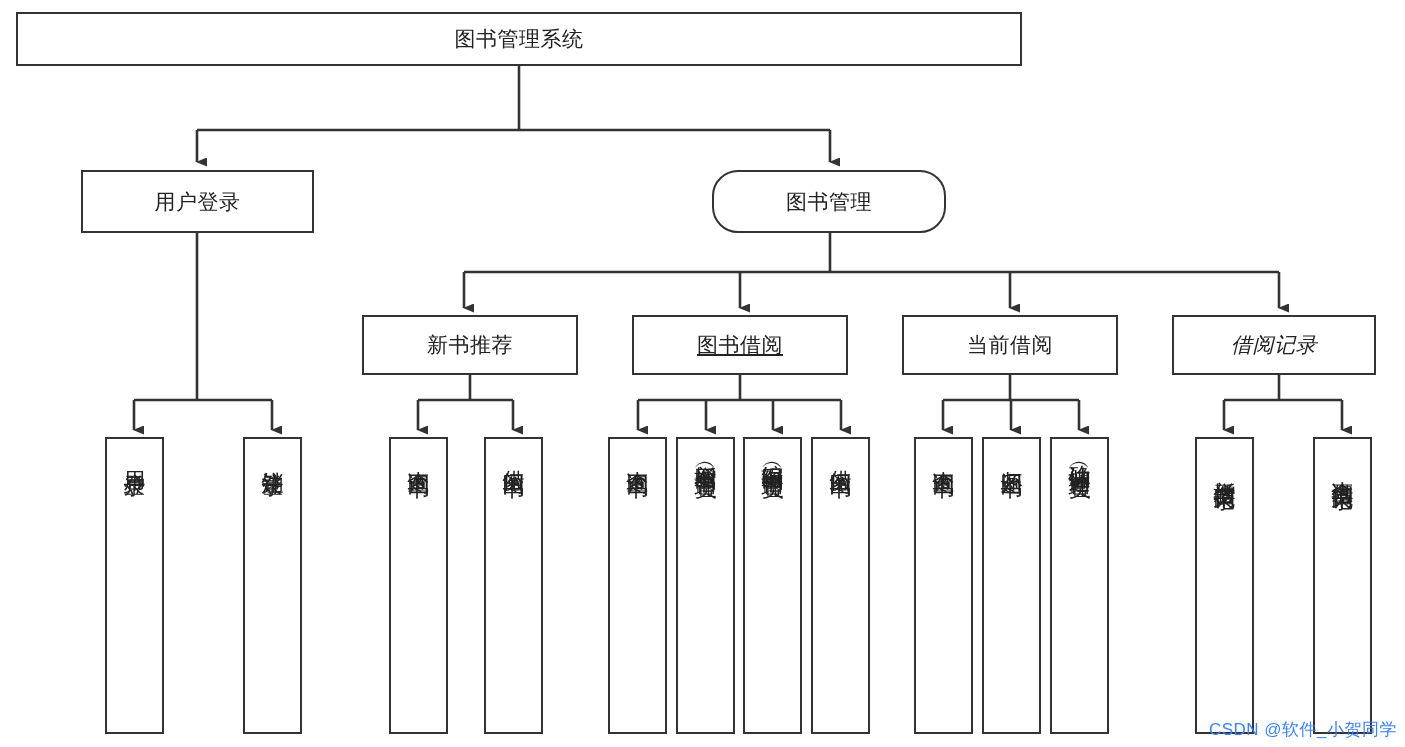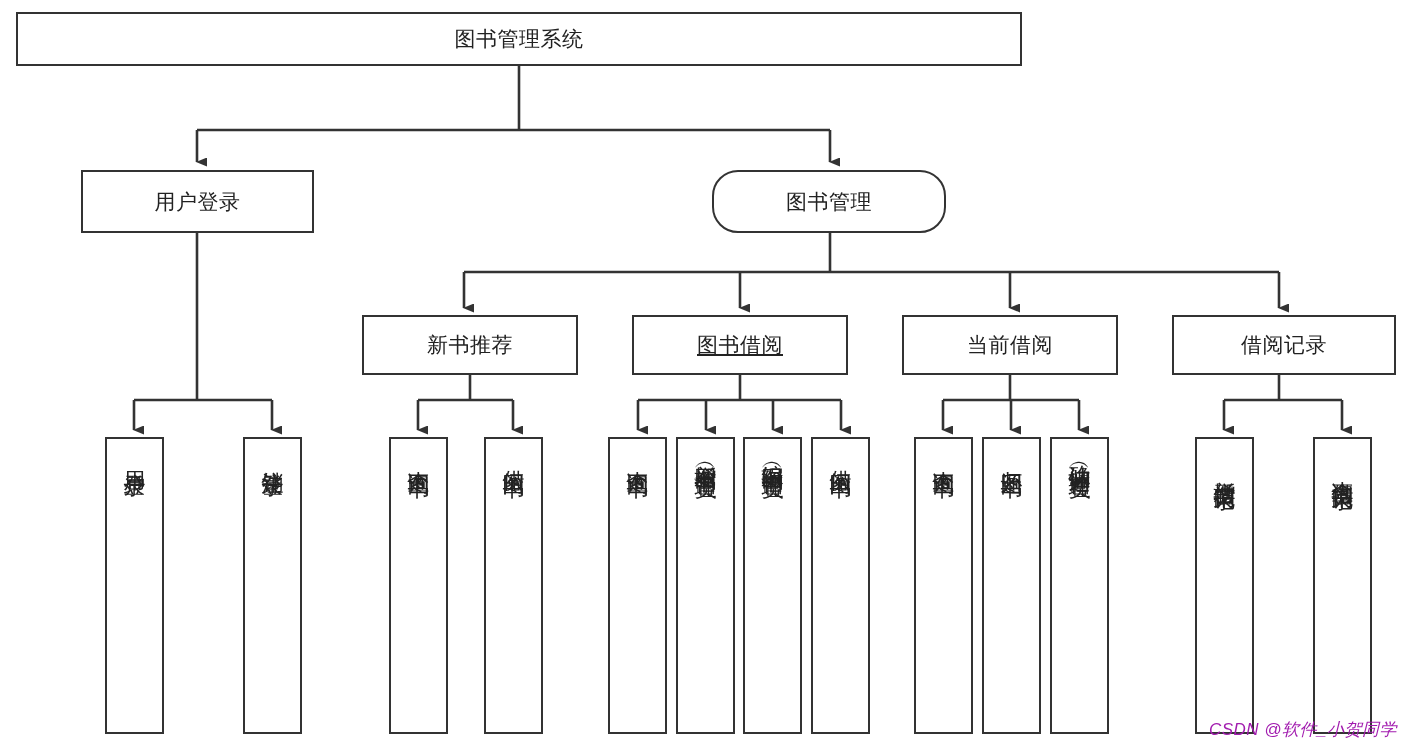--- a/index.html
+++ b/index.html
@@ -57,25 +57,24 @@
     text-orientation: upright;
     font-size: 22px;
     letter-spacing: 2px;
     line-height: 1;
   }
   .watermark {
     position: absolute;
     right: 8px;
     bottom: 6px;
     font-size: 17px;
-    color: #a21caf;
+    color: #3b82f6;
     letter-spacing: 0.5px;
     white-space: nowrap;
     user-select: none;
-    font-style: italic;
   }
 </style>
 </head>
 <body>
 
 <div id="diagram-root">
 
   <svg class="connectors" viewBox="0 0 1405 747">
     <defs>
       <marker id="arrowhead" markerWidth="9" markerHeight="11" refX="4.5" refY="10" orient="auto" markerUnits="userSpaceOnUse">
@@ -139,21 +138,21 @@
 
   <div class="node horizontal" style="left:362px; top:315px; width:216px; height:60px;">
     <span class="node-label">新书推荐</span>
   </div>
   <div class="node horizontal" style="left:632px; top:315px; width:216px; height:60px;text-decoration:underline;">
     <span class="node-label">图书借阅</span>
   </div>
   <div class="node horizontal" style="left:902px; top:315px; width:216px; height:60px;">
     <span class="node-label">当前借阅</span>
   </div>
-  <div class="node horizontal" style="left:1172px; top:315px; width:224px; height:60px;">
+  <div class="node horizontal" style="left:1172px; top:315px; width:204px; height:60px;font-style:italic;">
     <span class="node-label">借阅记录</span>
   </div>
 
   <div class="node vertical" style="left:105px; top:437px; width:59px; height:297px;">
     <span class="node-label">用户登录</span>
   </div>
   <div class="node vertical" style="left:243px; top:437px; width:59px; height:297px;">
     <span class="node-label">注销登录</span>
   </div>
 

